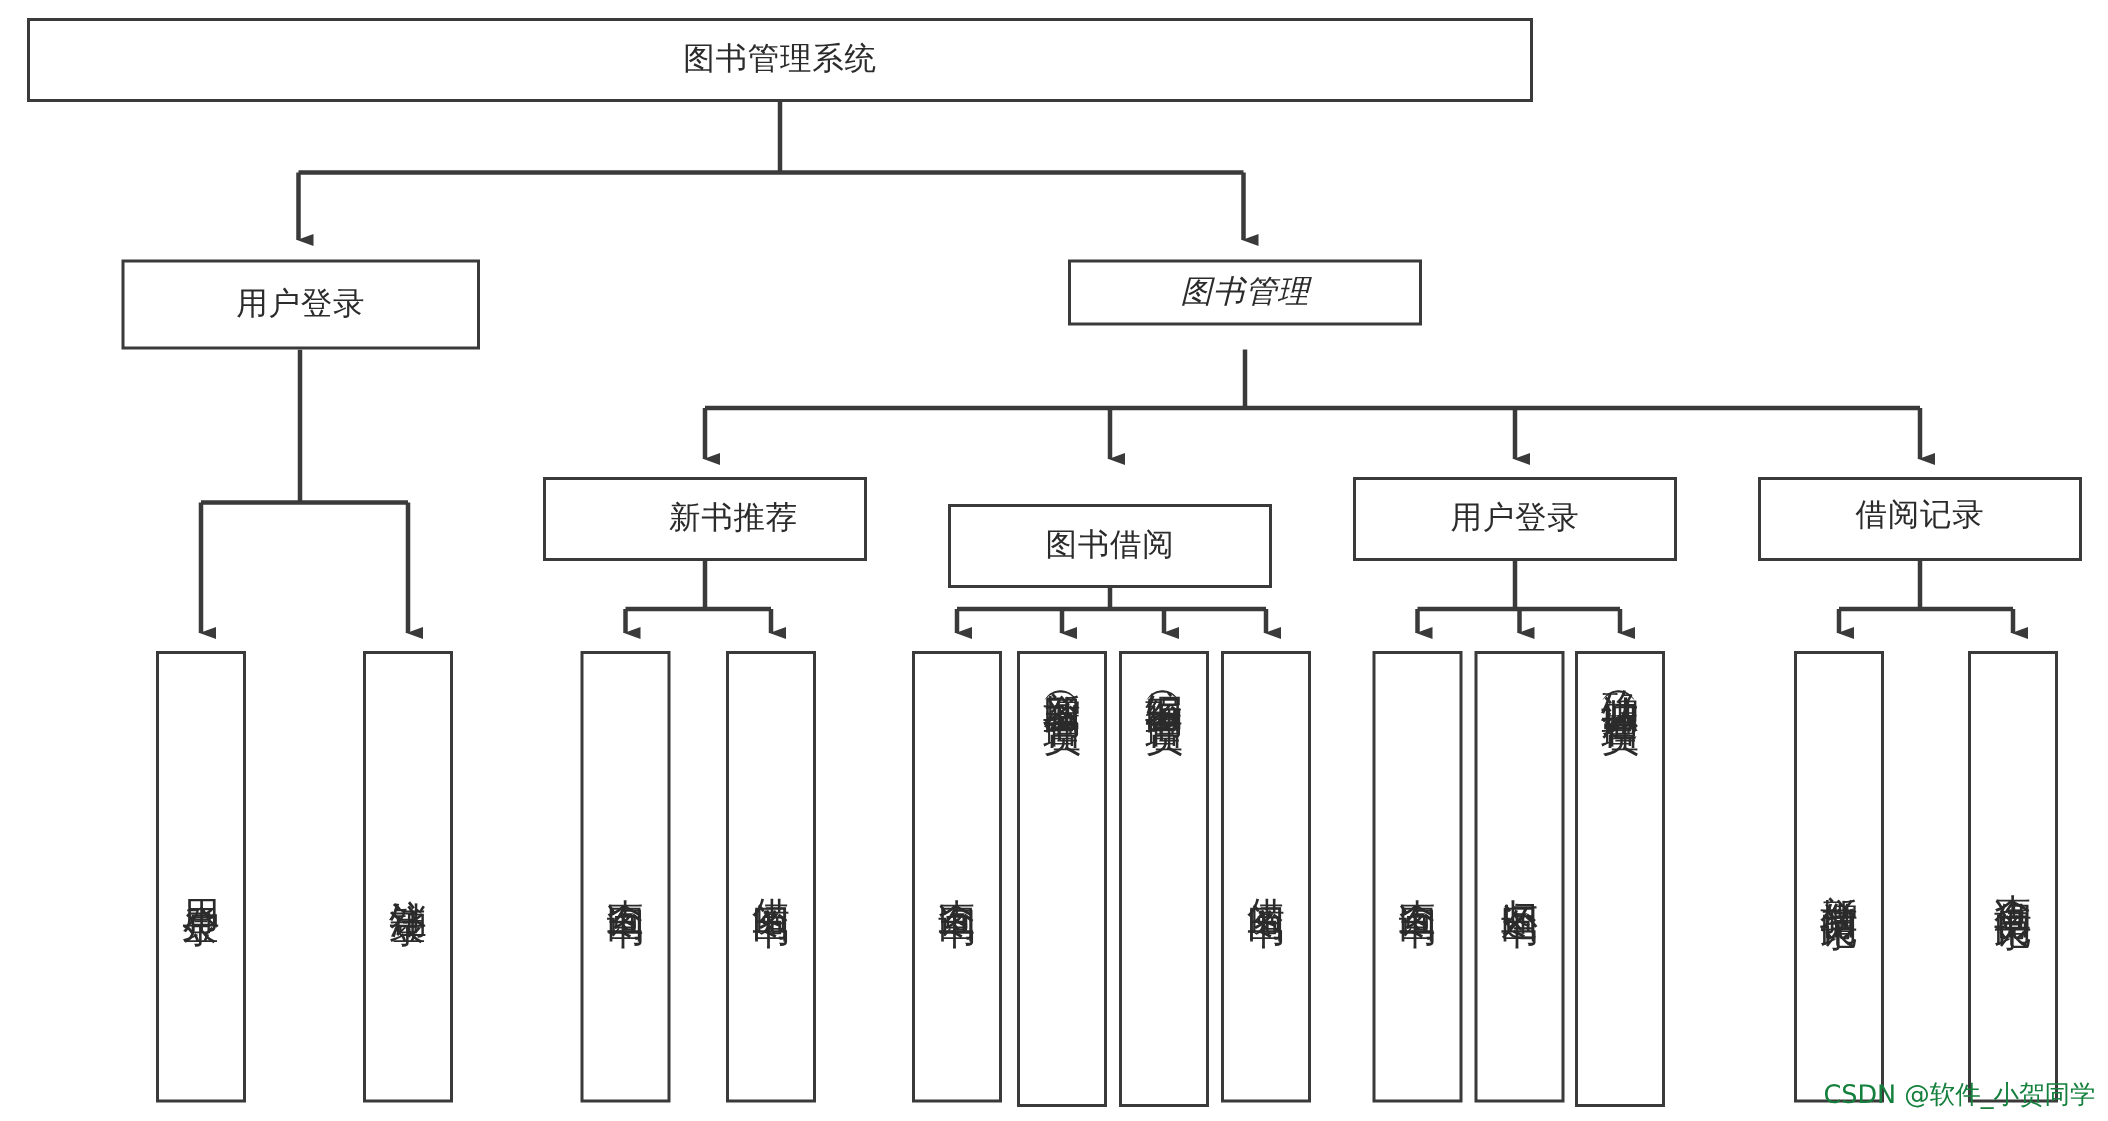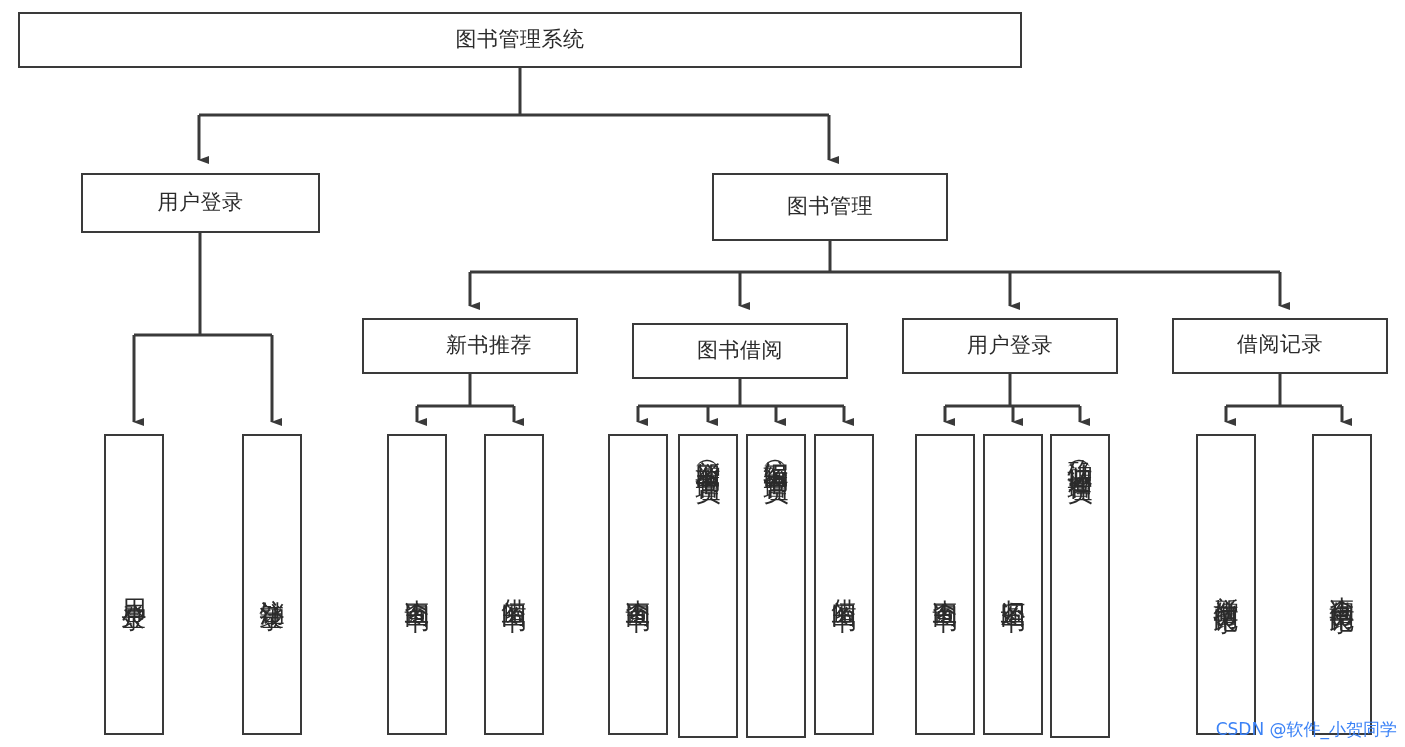--- a/index.html
+++ b/index.html
@@ -61,21 +61,21 @@
     margin-top: 4px;
   }
   .node-leaf.leaf-center {
     align-items: center;
   }
   .watermark {
     position: absolute;
     right: 8px;
     bottom: 6px;
     font-size: 17px;
-    color: #3b82f6;
+    color: #15803d;
     white-space: nowrap;
     pointer-events: none;
   }
 </style>
 </head>
 <body>
 
 <div id="diagram-root">
 
   <svg id="connectors" viewBox="0 0 1405 747">
@@ -128,28 +128,28 @@
     </g>
   </svg>
 
   <div class="node node-root" id="node-root" style="left: 18px; top: 12px; width: 1004px; height: 56px;">
     <span class="label">图书管理系统</span>
   </div>
 
   <div class="node node-mid" id="node-l1-0" style="left: 81px; top: 173px; width: 239px; height: 60px;">
     <span class="label">用户登录</span>
   </div>
-  <div class="node node-mid" id="node-l1-1" style="left: 712px; top: 173px; width: 236px; height: 68px;">
+  <div class="node node-mid" id="node-l1-1" style="left: 712px; top: 173px; width: 236px; height: 44px; font-style: italic;">
     <span class="label">图书管理</span>
   </div>
 
   <div class="node node-mid" id="node-l2-0" style="left: 362px; top: 318px; width: 216px; height: 56px; padding-left: 38px;">
     <span class="label">新书推荐</span>
   </div>
-  <div class="node node-mid" id="node-l2-1" style="left: 632px; top: 323px; width: 216px; height: 56px;">
+  <div class="node node-mid" id="node-l2-1" style="left: 632px; top: 336px; width: 216px; height: 56px;">
     <span class="label">图书借阅</span>
   </div>
   <div class="node node-mid" id="node-l2-2" style="left: 902px; top: 318px; width: 216px; height: 56px;">
     <span class="label">用户登录</span>
   </div>
   <div class="node node-mid" id="node-l2-3" style="left: 1172px; top: 318px; width: 216px; height: 56px; font-family: Liberation Mono, monospace;">
     <span class="label">借阅记录</span>
   </div>
 
   <div class="node node-leaf leaf-center" id="node-leaf-0" style="left: 104px; top: 434px; width: 60px; height: 301px;">

